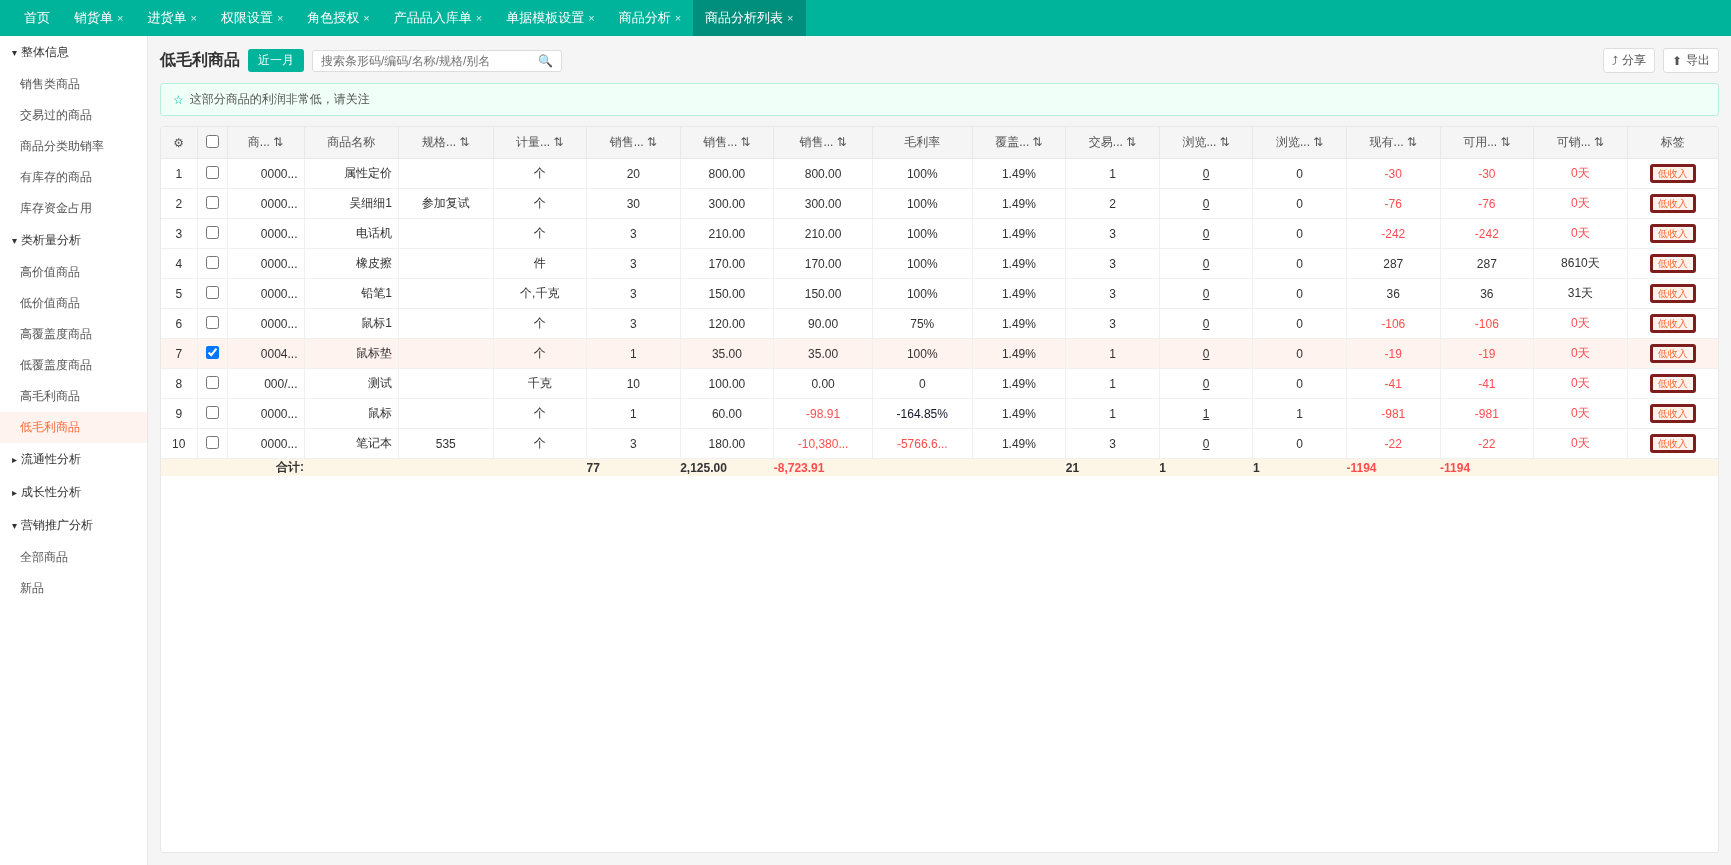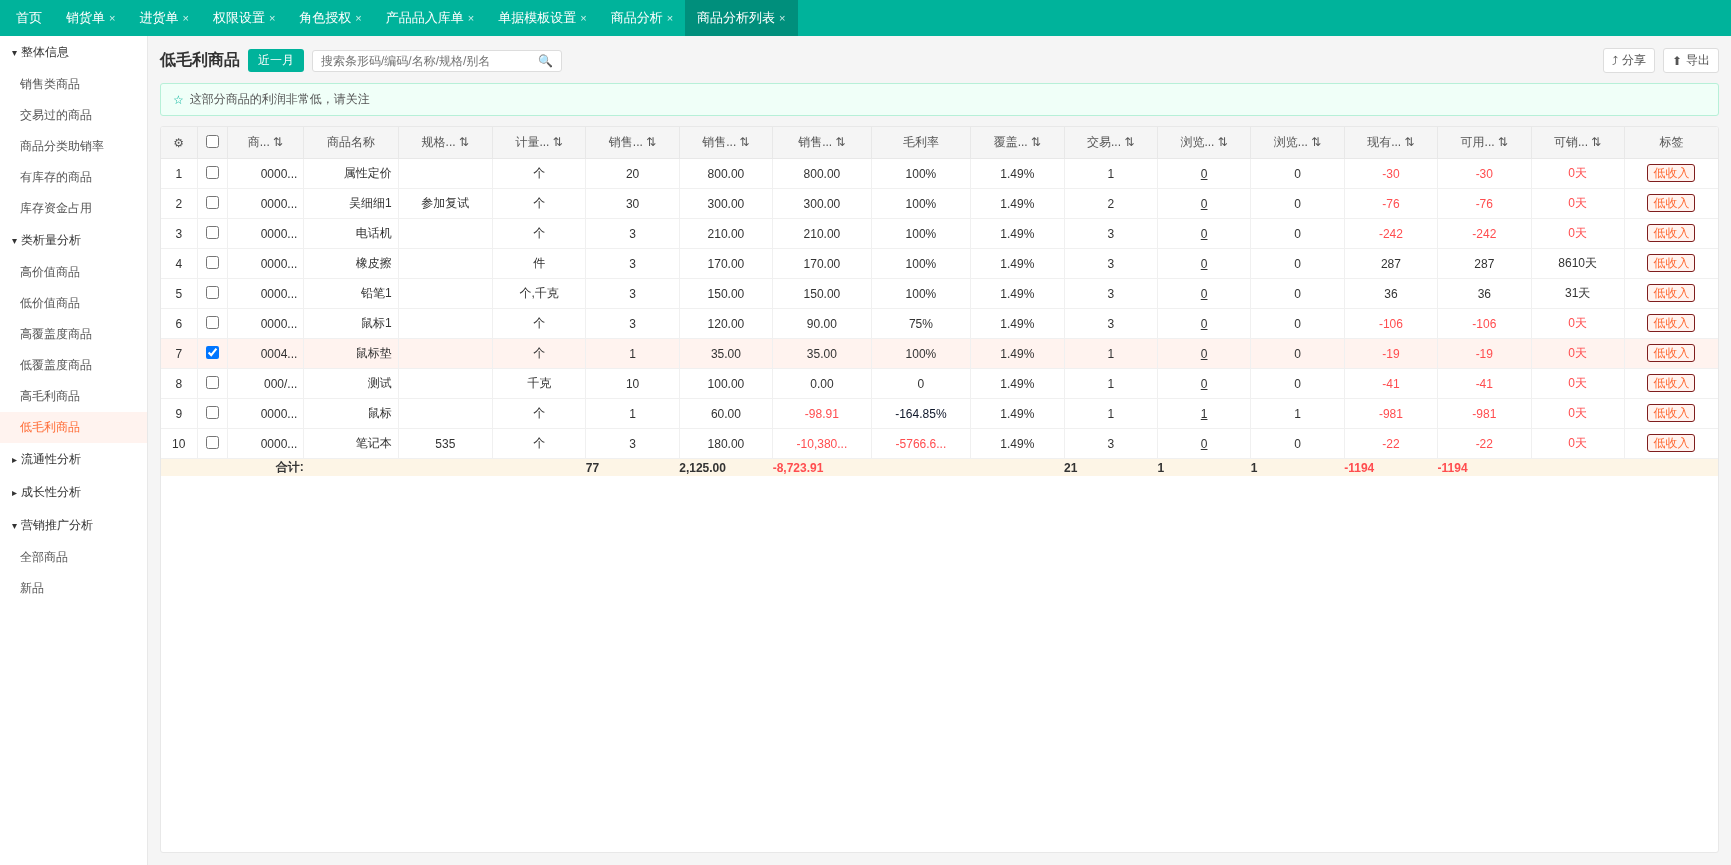--- a/index.html
+++ b/index.html
@@ -4,21 +4,21 @@
   <style>
     * { box-sizing: border-box; margin: 0; padding: 0; }
     body { font-family: "Microsoft YaHei", Arial, sans-serif; font-size: 12px; background: #f5f5f5; color: #333; }
 
     
     .top-nav {
       background: #00b39b;
       display: flex;
       align-items: center;
       height: 36px;
-      padding: 0 4px;
+      padding: 0 12px;
     }
     .top-nav .nav-item {
       color: #fff;
       padding: 0 12px;
       height: 36px;
       display: flex;
       align-items: center;
       cursor: pointer;
       font-size: 13px;
       white-space: nowrap;
@@ -179,24 +179,24 @@
       text-align: center;
       border-right: 1px solid #f0f0f0;
       white-space: nowrap;
       color: #333;
     }
     tbody td:last-child { border-right: none; }
     .td-left { text-align: right; }
     .orange-badge {
       background: #fff3ef;
       color: #ff6b35;
-      border: 1px solid #7f1d1d;
+      border: 3px solid #7f1d1d;
       border-radius: 3px;
       padding: 1px 5px;
-      font-size: 12px;
+      font-size: 10px;
     }
     .underline-0 { text-decoration: underline; color: #333; }
     .col-check { width: 30px; }
     .col-setting { width: 36px; }
 
     
     .table-footer {
       background: #fdf5e6;
       border-top: 1px solid #e8e8e8;
     }

